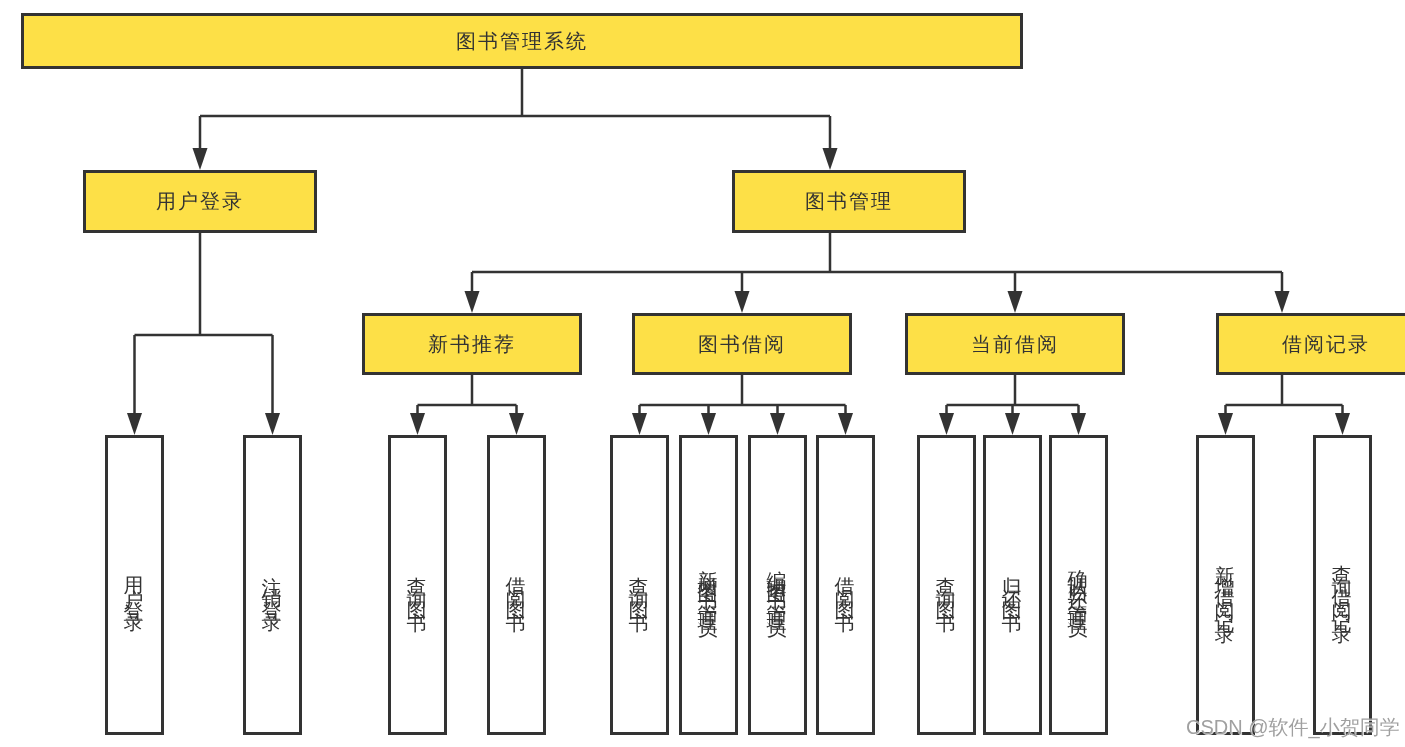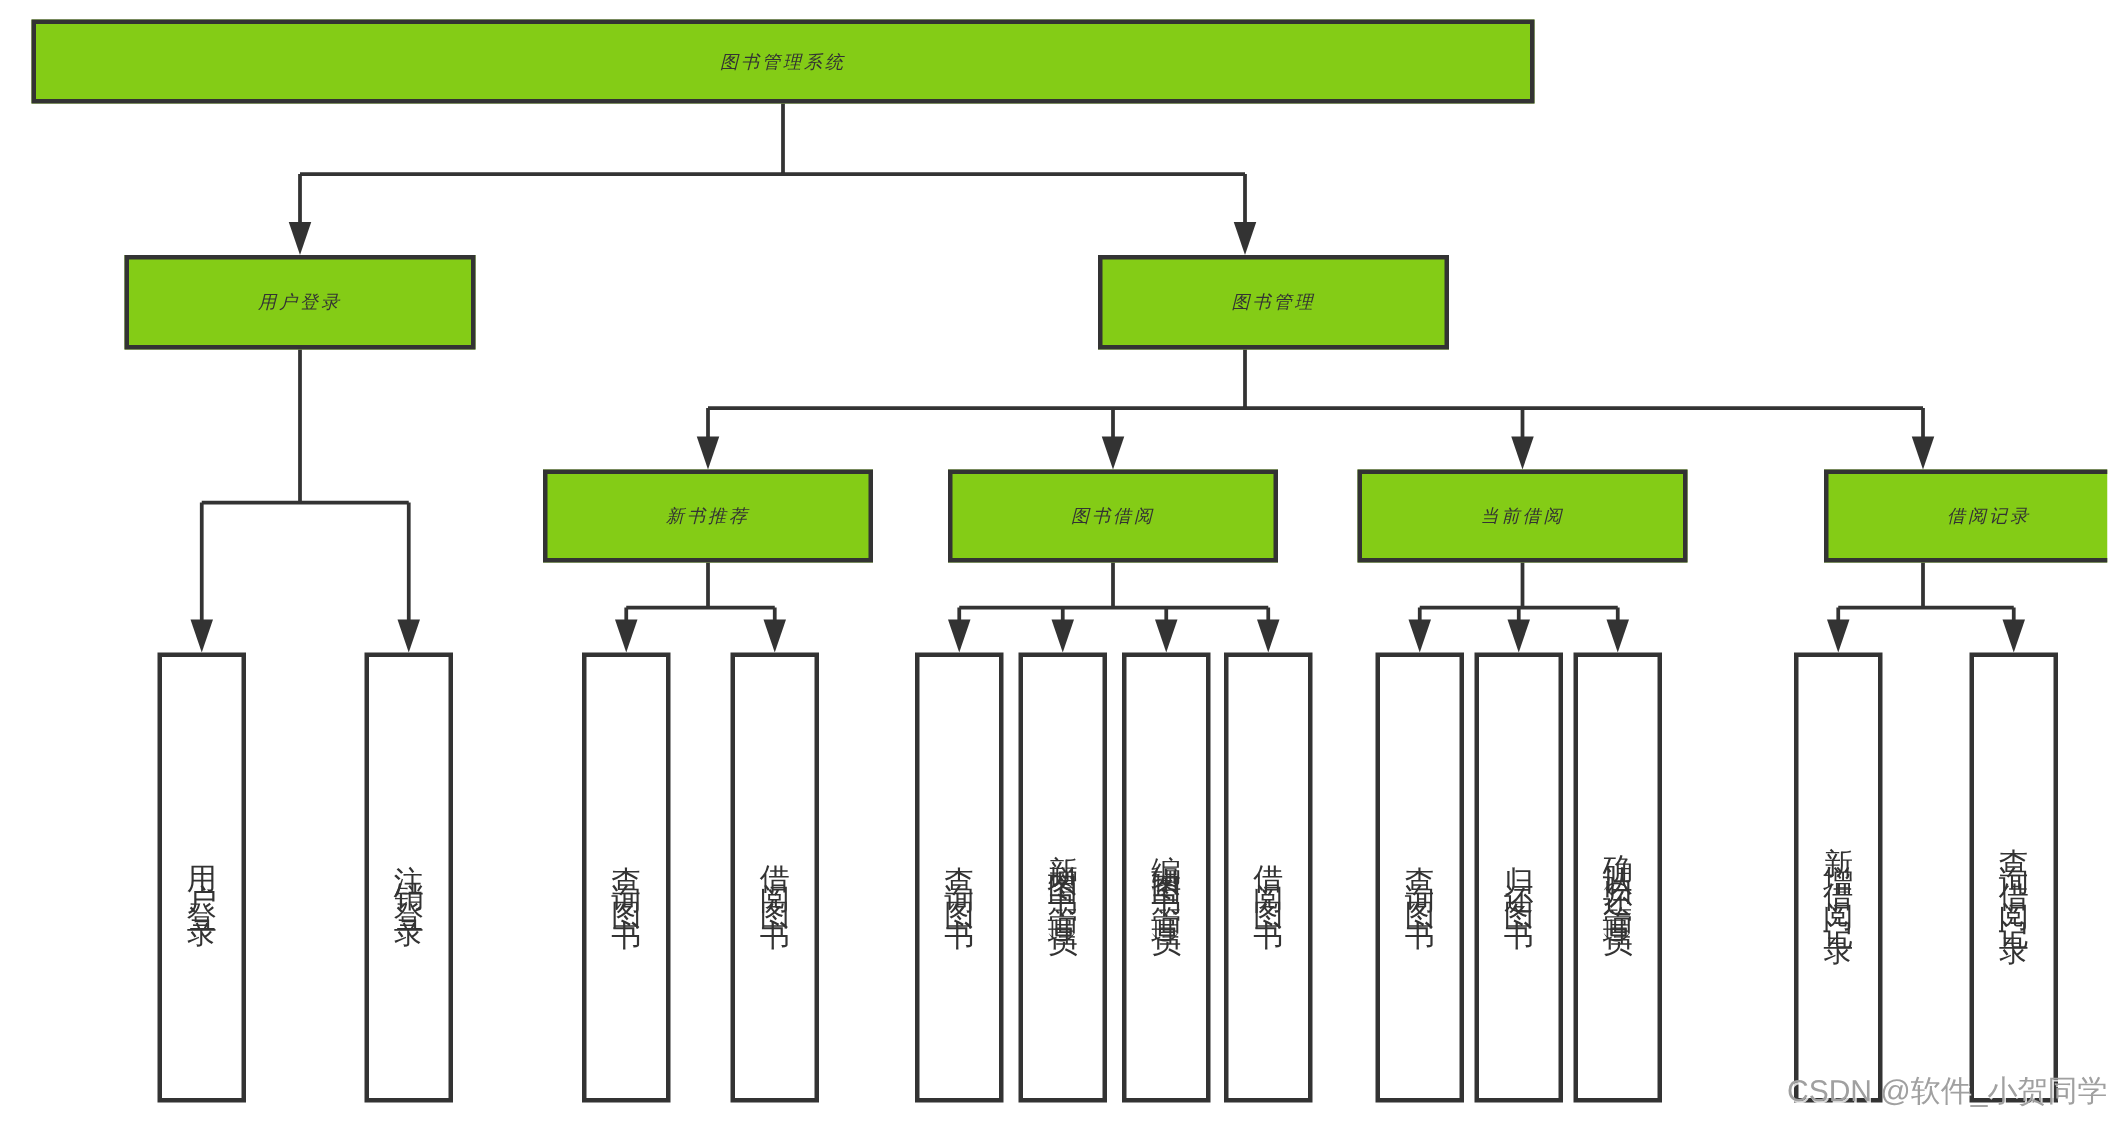--- a/index.html
+++ b/index.html
@@ -18,30 +18,29 @@
   #connectors {
     position: absolute;
     left: 0; top: 0;
     width: 1405px; height: 747px;
     pointer-events: none;
   }
   .node {
     position: absolute;
     box-sizing: border-box;
     border: 3px solid #333333;
-    background: #84cc16;
+    background: #fde047;
     display: flex;
     align-items: center;
     justify-content: center;
     color: #333333;
-    font-size: 12px;
+    font-size: 20px;
     letter-spacing: 2px;
     white-space: nowrap;
     z-index: 2;
-    font-style: italic;
   }
   
   .n-root   { left: 21px;  top: 13px;  width: 1002px; height: 56px; }
   
   .n-l2     { height: 63px; width: 234px; top: 170px; }
   .n-user   { left: 83px; }
   .n-mgmt   { left: 732px; }
   
   .n-l3     { height: 62px; width: 220px; top: 313px; }
   .n-newb   { left: 362px; }
@@ -84,21 +83,20 @@
   .watermark {
     position: absolute;
     left: 1186px;
     top: 714px;
     width: 219px;
     font-size: 20px;
     color: #a0a0a0;
     text-shadow: 1px 1px 0 rgba(255,255,255,0.8);
     white-space: nowrap;
     z-index: 3;
-    text-align: right;
   }
 </style>
 </head>
 <body>
 
 <div id="canvas">
 
   <svg id="connectors" viewBox="0 0 1405 747" xmlns="http://www.w3.org/2000/svg">
     <g stroke="#333333" stroke-width="2.5" fill="none">
 

